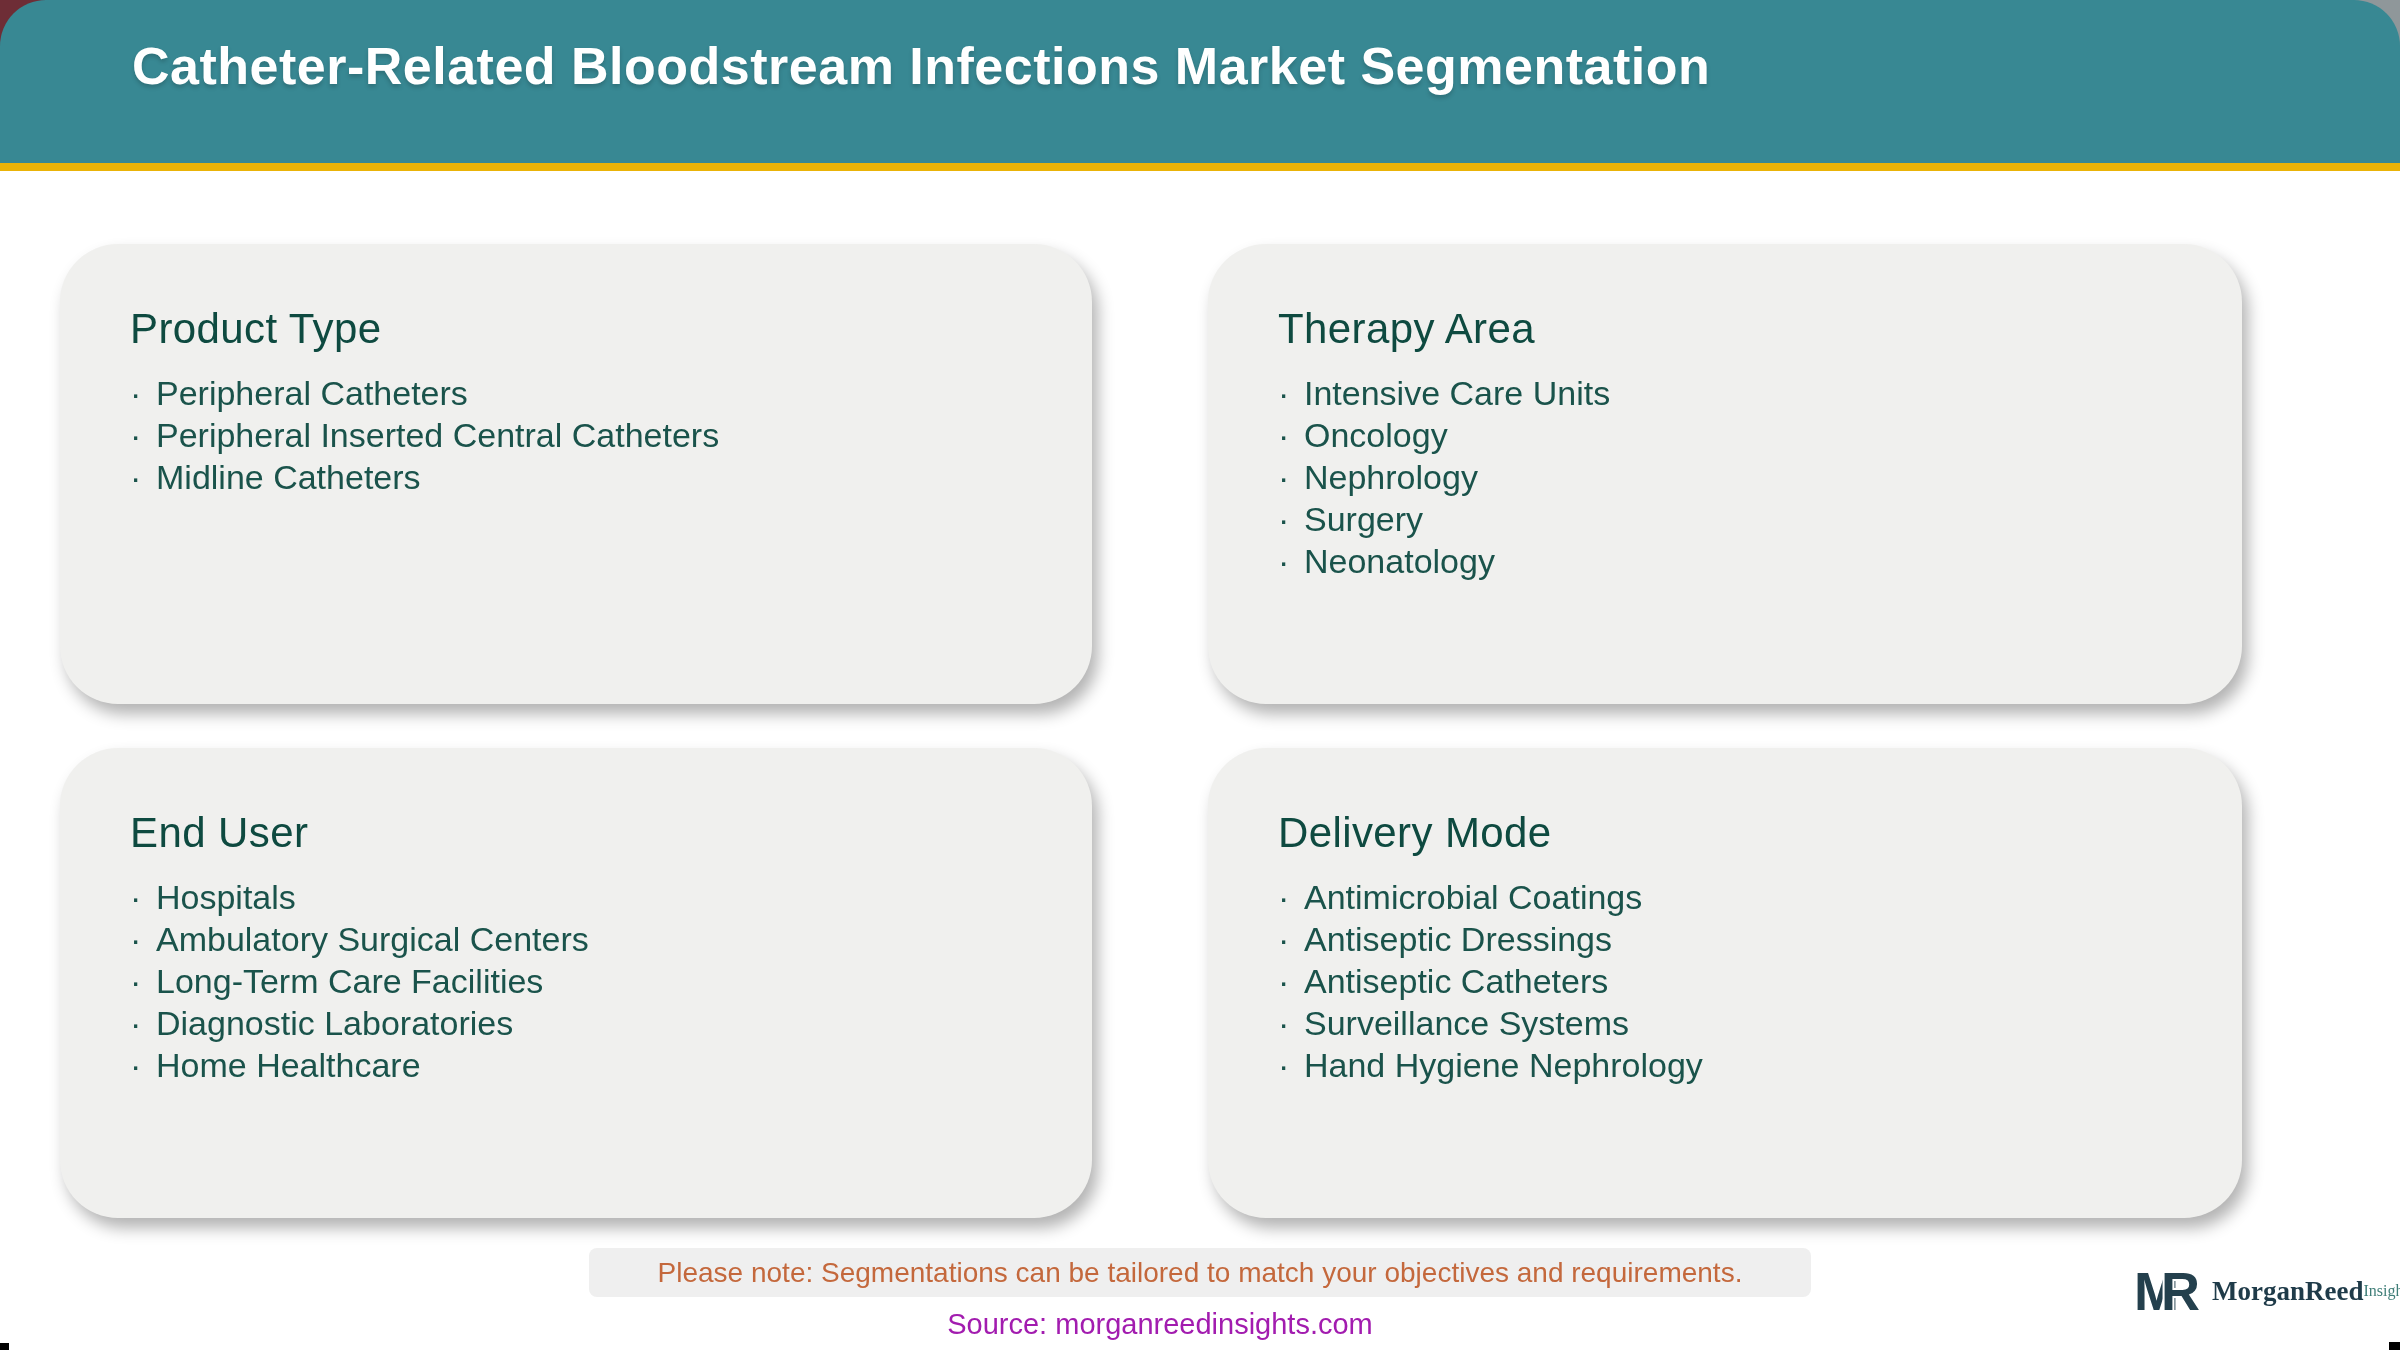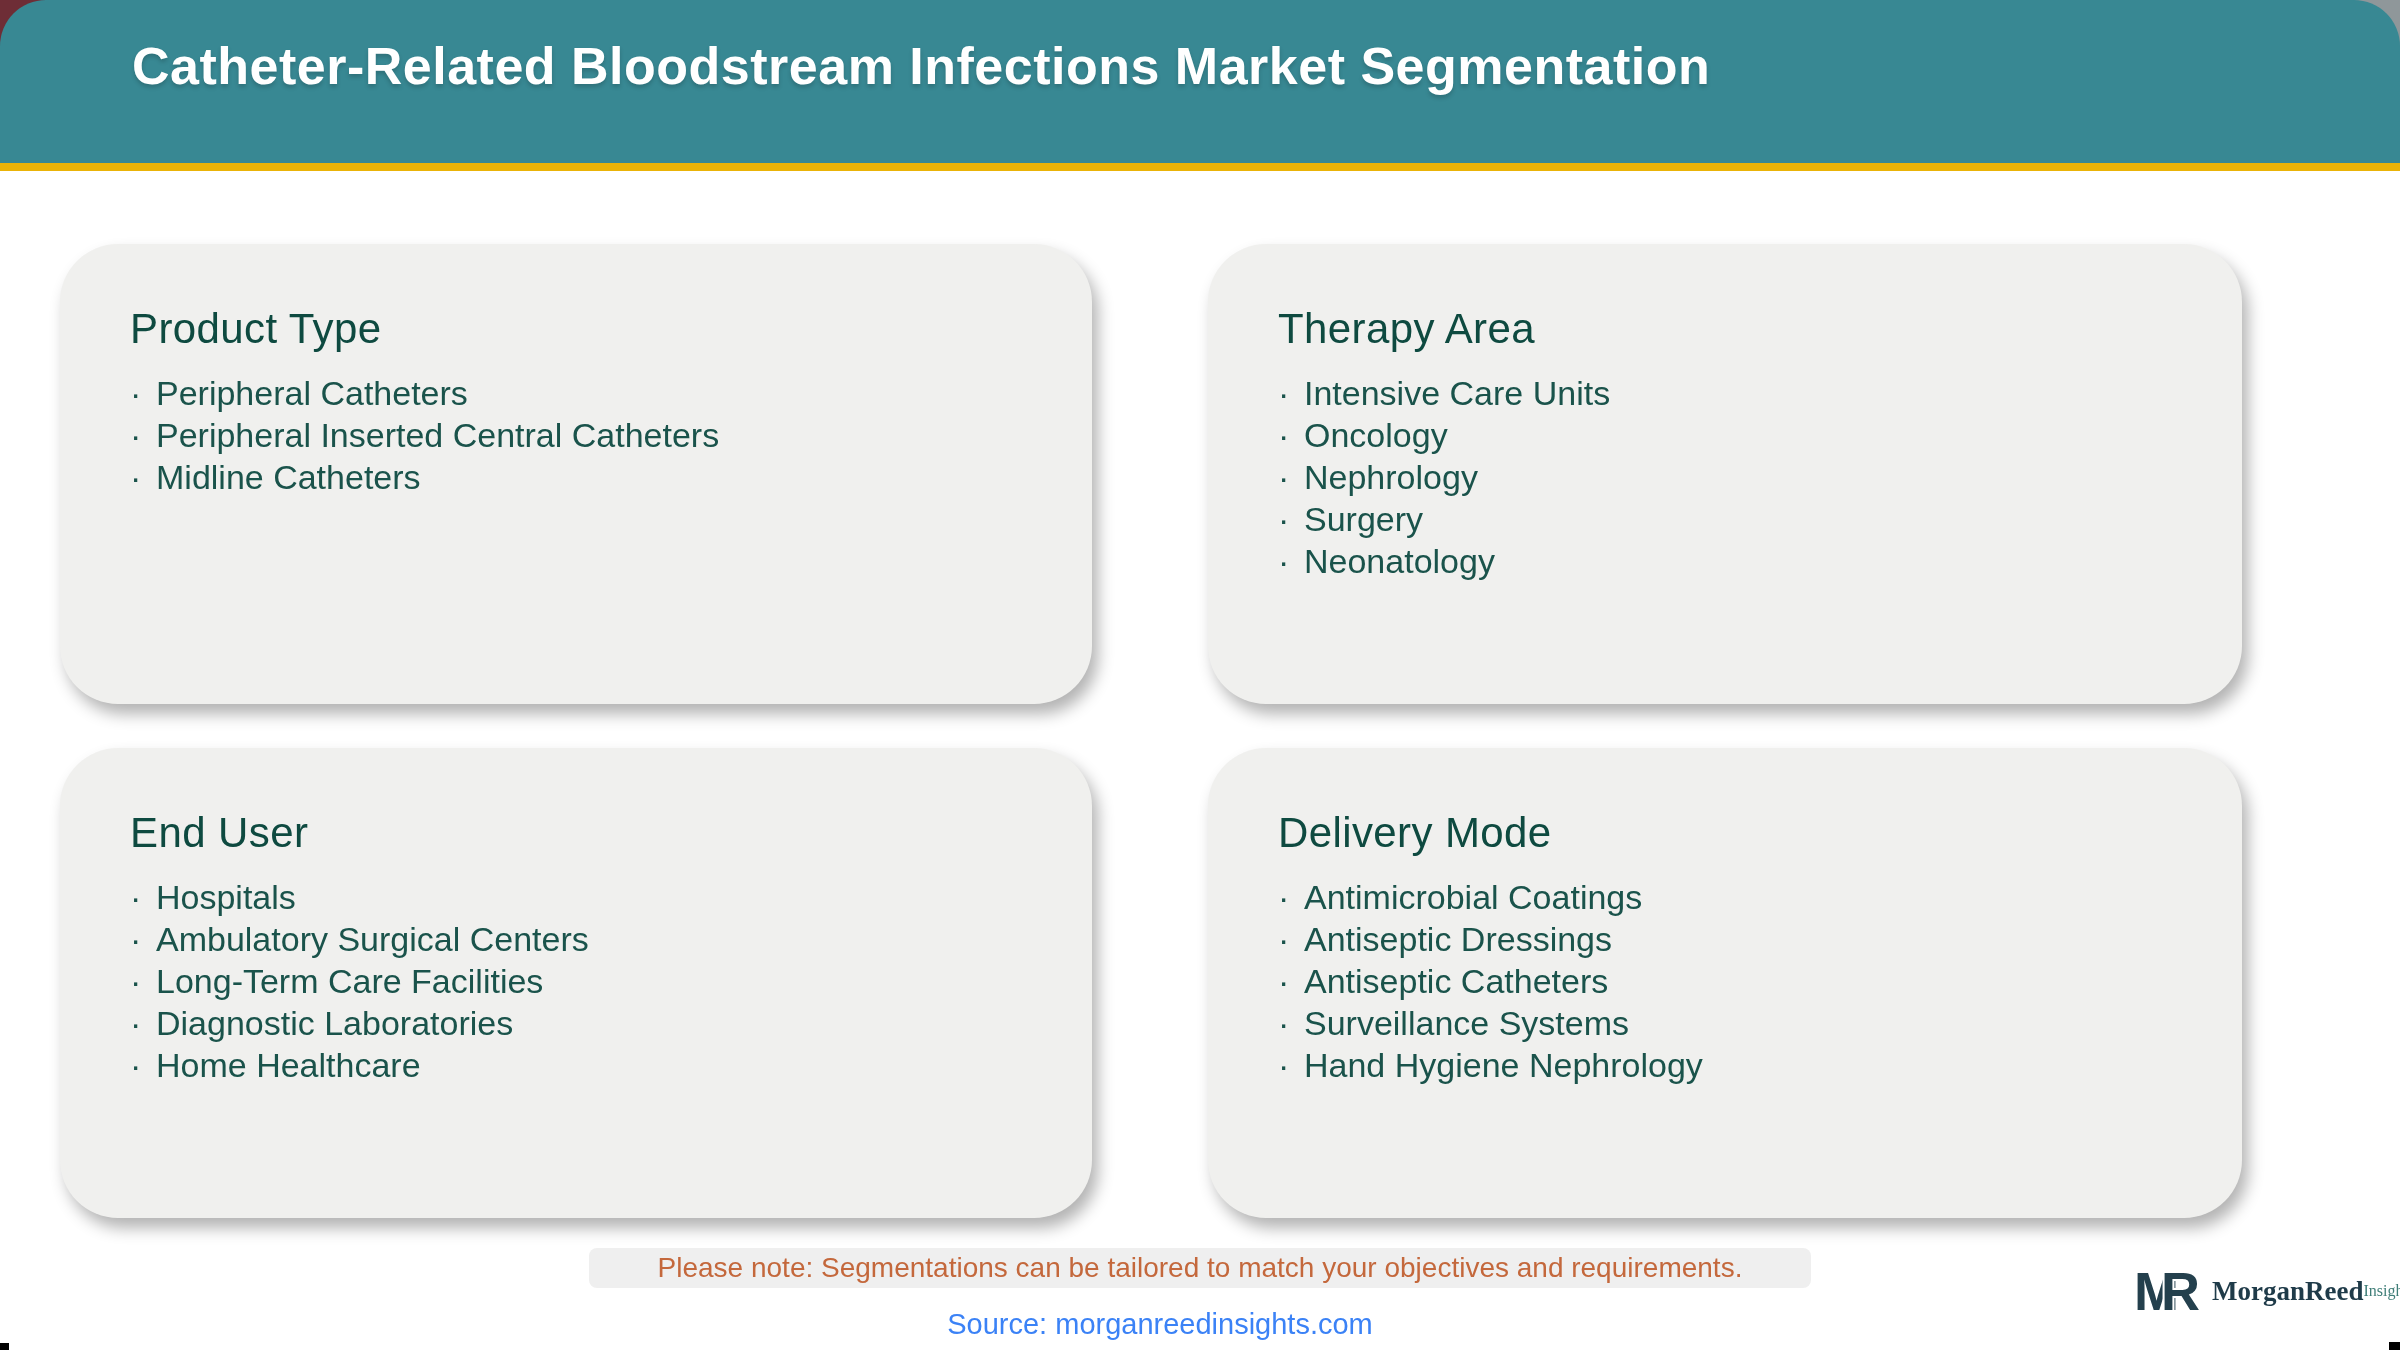--- a/index.html
+++ b/index.html
@@ -38,29 +38,29 @@
     color:#0e4a40;letter-spacing:0.4px;
   }
   .card ul{list-style:none;margin:18px 0 0 0;padding:0;}
   .card li{
     font-size:34px;line-height:42px;font-weight:normal;color:#1a534b;
     white-space:nowrap;
   }
   .bullet{display:inline-block;width:26px;text-align:left;color:#1a534b;}
   
   .note{
-    position:absolute;left:589px;top:1248px;width:1222px;height:40px;
+    position:absolute;left:589px;top:1248px;width:1222px;height:49px;
     background:#efefef;border-radius:8px;z-index:2;
     display:flex;align-items:center;justify-content:center;
   }
   .note span{font-size:28px;color:#c4683c;white-space:nowrap;}
   
   .source{
     position:absolute;left:0;top:1308px;width:2320px;text-align:center;
-    font-size:29px;color:#3b82f6;z-index:2;
+    font-size:29px;color:#a21caf;z-index:2;
   }
   
   .logo{
     position:absolute;left:2134px;top:1262px;display:flex;
     align-items:center;gap:8px;z-index:2;
   }
   .logo-text{display:flex;flex-direction:row;justify-content:flex-start;}
   .logo-name{
     font-family:"Liberation Serif",serif;font-weight:bold;
     font-size:27px;line-height:29px;color:#1f3b49;white-space:nowrap;

